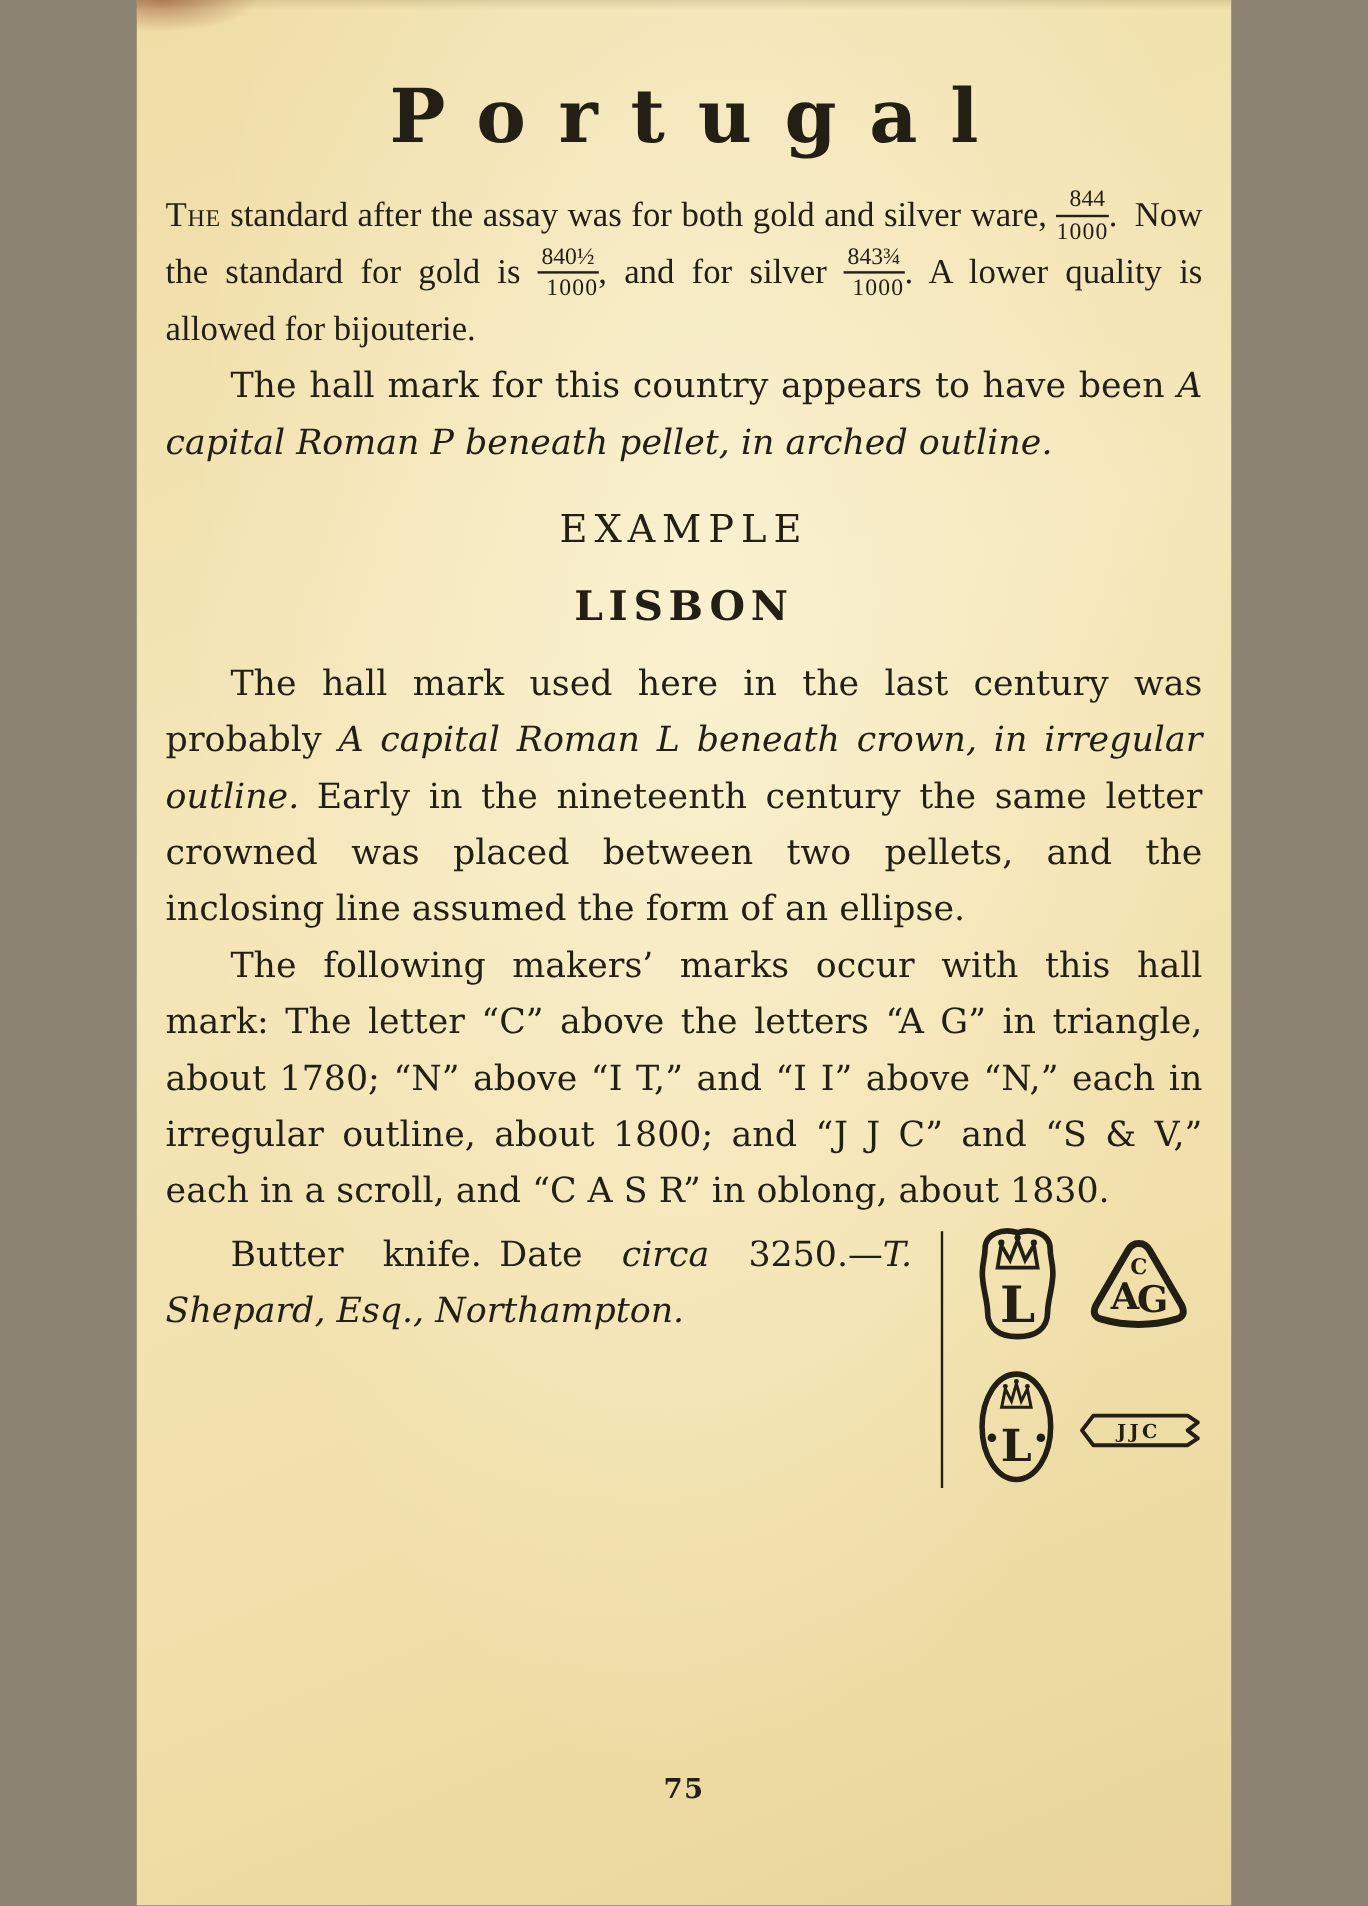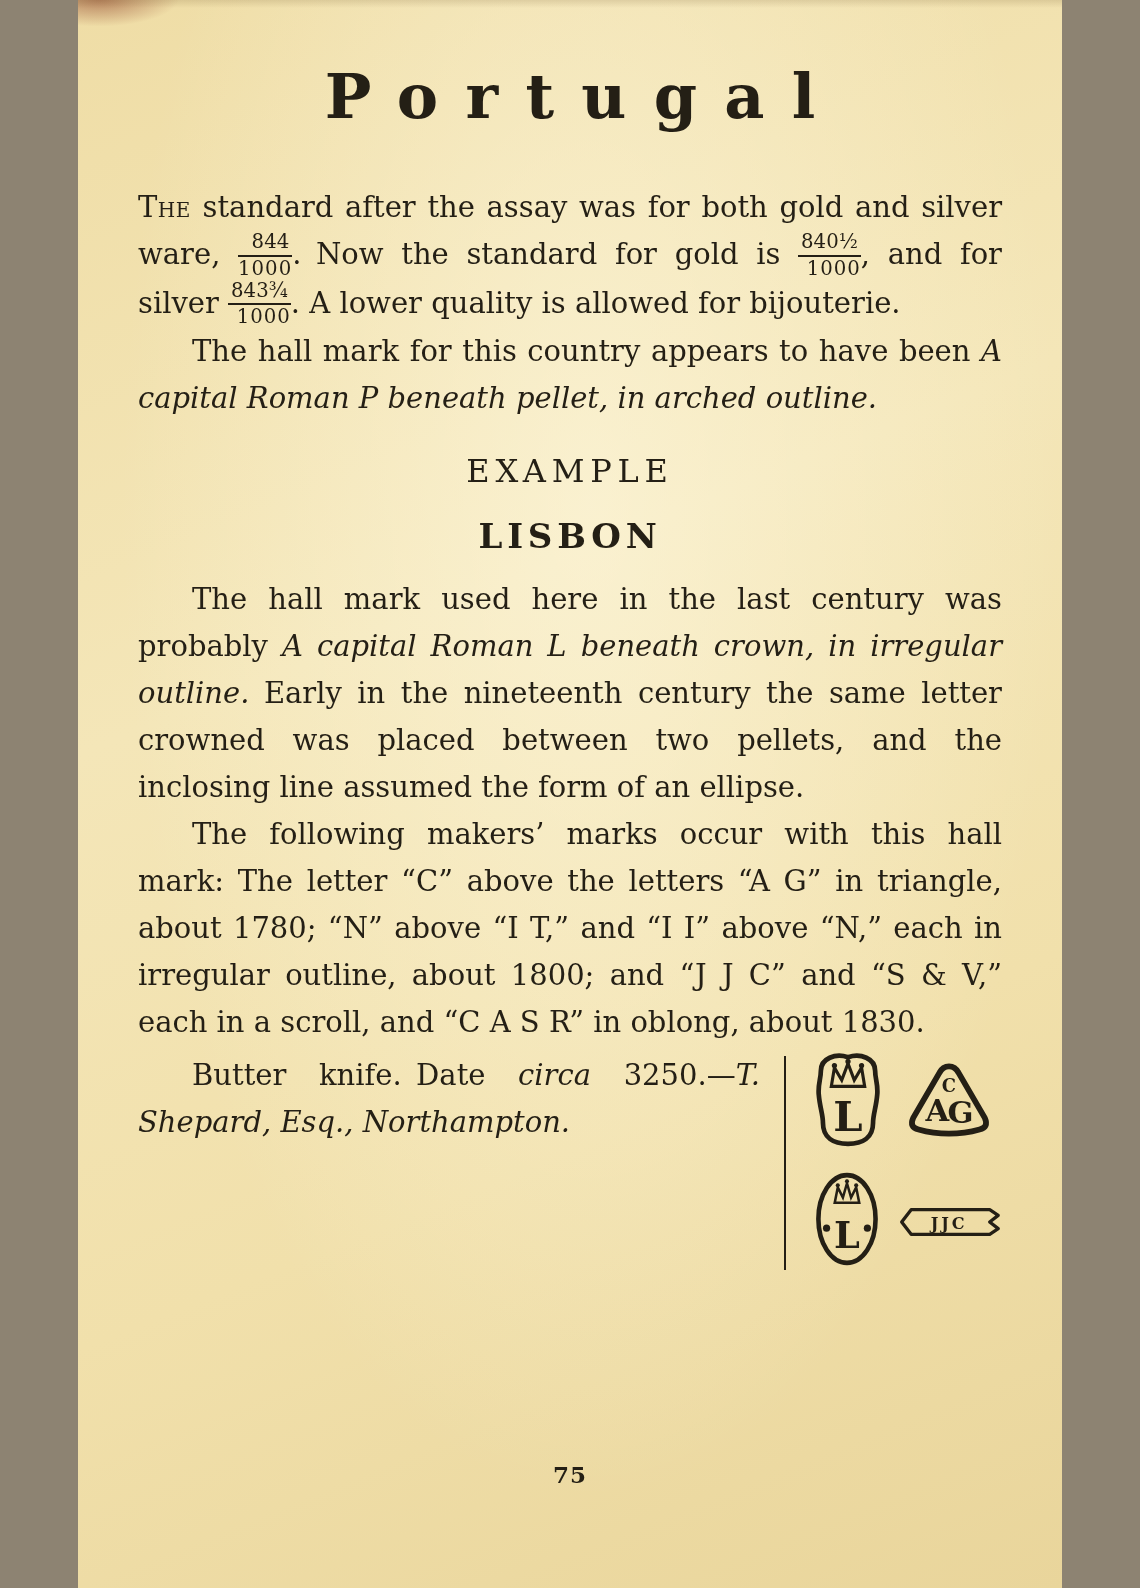--- a/index.html
+++ b/index.html
@@ -1,35 +1,35 @@
 <!DOCTYPE html>
 <html><head>
 <meta charset="utf-8">
 <style>
   * { margin:0; padding:0; box-sizing:border-box; }
   html,body { background:#8d8372; }
   .page {
-    width:984px; height:1588px; margin:0 auto; position:relative; overflow:hidden;
+    width:912px; height:1588px; margin:0 auto; position:relative; overflow:hidden;
     background:
       radial-gradient(ellipse at 52% 32%, rgba(255,250,228,.55) 0%, rgba(255,250,228,0) 65%),
       linear-gradient(158deg, #efdda6 0%, #f4e6b8 38%, #f1e0ab 68%, #e9d59b 100%);
     color:#241f15;
     font-family:"DejaVu Serif","Liberation Serif",serif;
-    padding:56px 60px 0;
+    padding:56px 24px 0;
   }
   .smudge { position:absolute; top:-8px; left:-10px; width:110px; height:34px;
     background:radial-gradient(ellipse at 28% 18%, rgba(130,45,25,.55), rgba(130,45,25,0) 72%); }
   .edge-top { position:absolute; top:0; left:0; right:0; height:8px;
     background:linear-gradient(rgba(120,95,50,.18), rgba(120,95,50,0)); }
 
   .title { text-align:center; font-size:62px; font-weight:bold; line-height:1;
     letter-spacing:.44em; text-indent:.44em; margin-top:10px; }
 
   .body { font-size:29px; line-height:1.62; text-align:justify; }
-  .intro { margin-top:56px; }
+  .intro { margin-top:28px;font-family:Liberation Serif, serif; }
   .indent { text-indent:54px; }
   em { font-style:italic; }
   .sc { font-variant:small-caps; letter-spacing:.5px; }
 
   .frac { display:inline-block; vertical-align:-.55em; text-align:right;
     line-height:1.05; font-size:.68em; }
   .frac .n { display:block; border-bottom:2px solid currentColor; padding:0 3px 2px; }
   .frac .d { display:block; padding-top:2px; letter-spacing:1px; }
 
   .heading { text-align:center; font-size:32px; font-weight:400; letter-spacing:.18em; }
@@ -50,21 +50,21 @@
     row-gap:22px; column-gap:8px; justify-items:center; align-items:center; }
 
   .mark { color:#241f15; flex:none; }
   .mark text { font-family:"DejaVu Serif","Liberation Serif",serif; fill:#241f15; }
   .mark-p      { width:64px;  height:88px; }
   .mark-shield { width:80px;  height:96px; }
   .mark-ag     { width:94px;  height:80px; }
   .mark-oval   { width:70px;  height:98px; }
   .mark-jjc    { width:106px; height:42px; margin-top:6px; }
 
-  .page-number { position:absolute; left:0; right:0; bottom:100px; text-align:center;
+  .page-number { position:absolute; left:0; right:0; bottom:84px; text-align:center;
     font-size:23px; font-weight:bold; letter-spacing:1px; }
 </style>
 </head>
 <body>
 
 <div class="page">
   <div class="smudge"></div>
   <div class="edge-top"></div>
 
   <h1 class="title">Portugal</h1>

